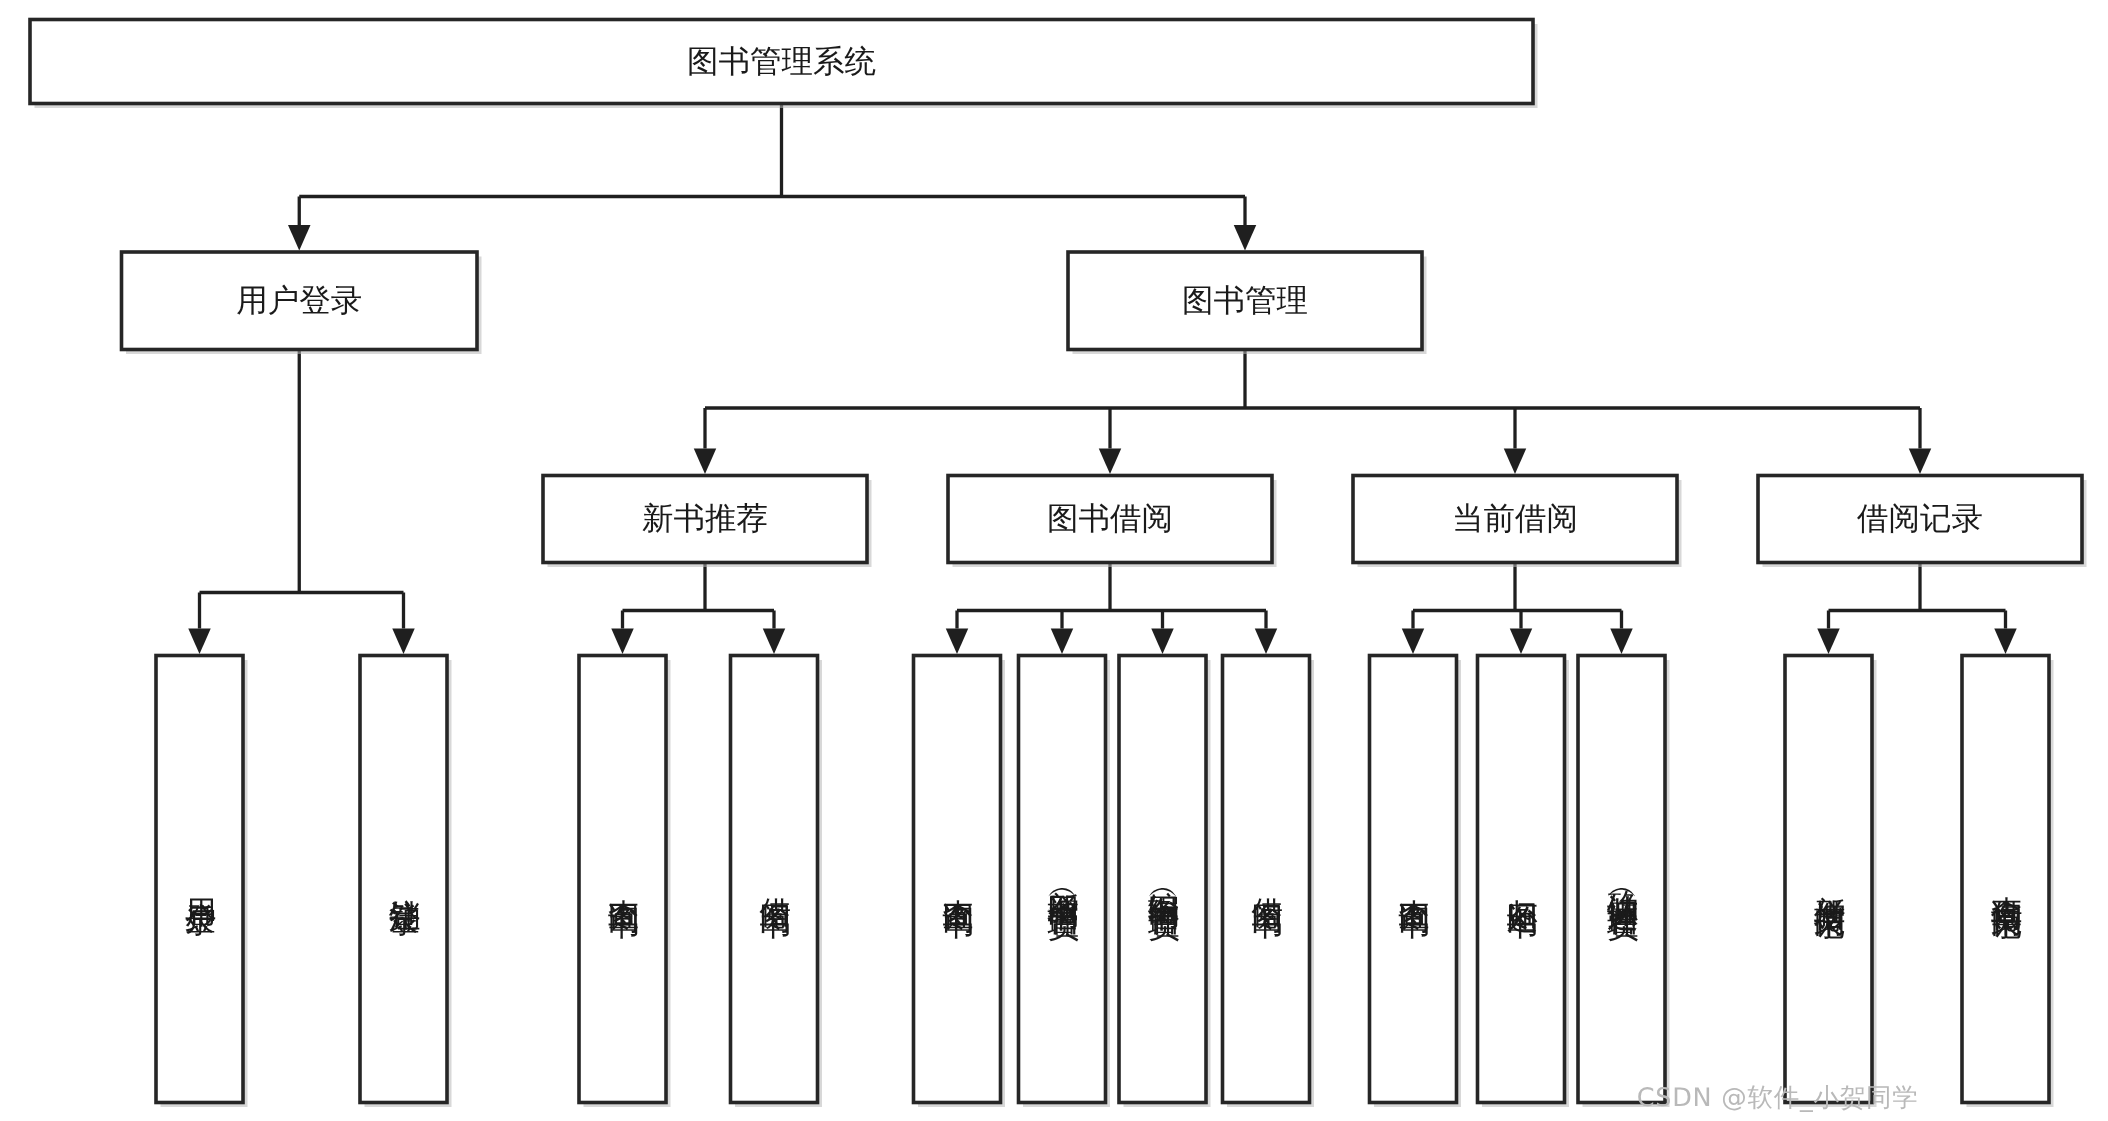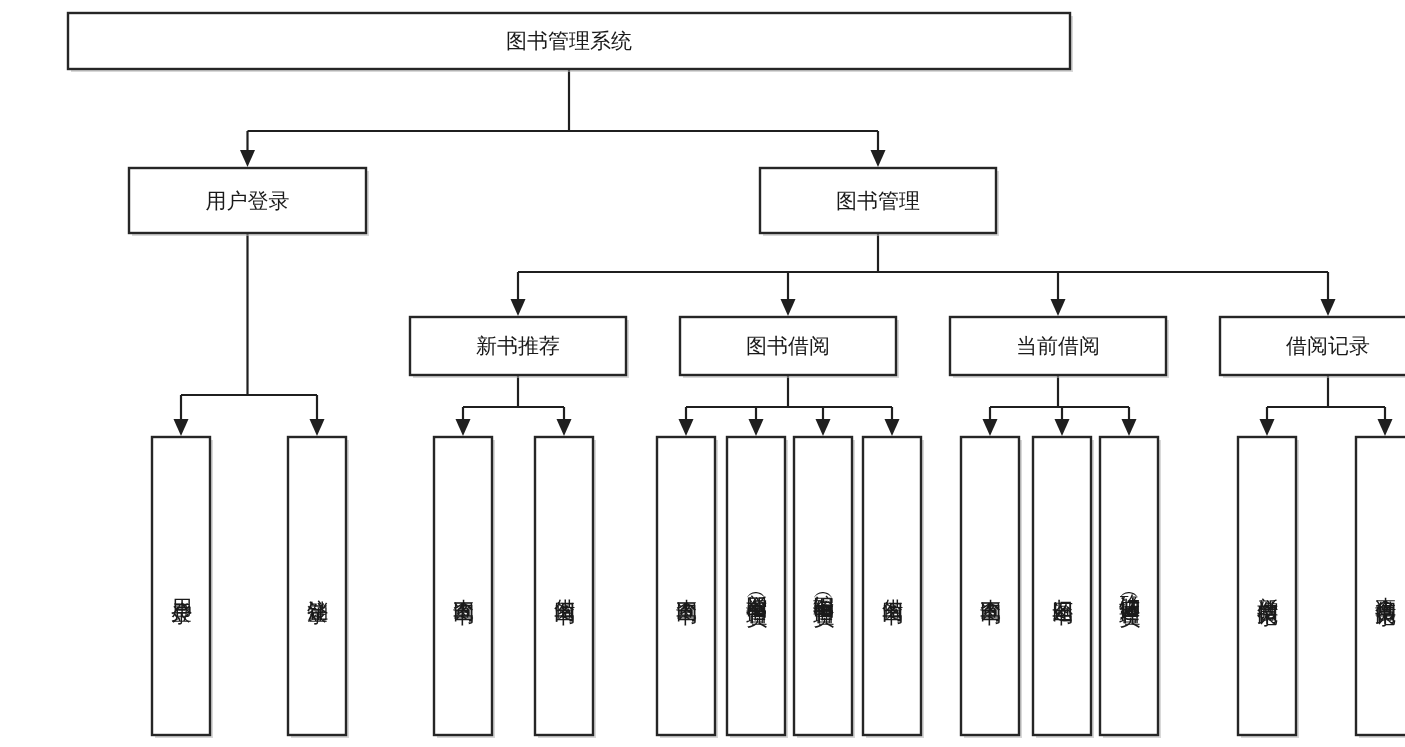--- a/index.html
+++ b/index.html
@@ -11,21 +11,20 @@
     width: 1405px;
     height: 747px;
     font-family: "DejaVu Sans", "Liberation Sans", sans-serif;
     overflow: hidden;
     position: relative;
   }
   #diagram-root {
     position: relative;
     width: 1287px;
     height: 747px;
-    margin-left: 48px;
   }
   svg.flow {
     position: absolute;
     top: 0;
     left: 0;
     width: 1405px;
     height: 747px;
     display: block;
   }
   .node-rect {
@@ -278,13 +277,14 @@
       <div class="leaf-label-wrap" style="left: 1052px; top: 437px; width: 58px; height: 298px;">
         <span class="leaf-label">确认归还（管理员）</span>
       </div>
       <div class="leaf-label-wrap" style="left: 1190px; top: 437px; width: 58px; height: 298px;">
         <span class="leaf-label">新增借阅记录</span>
       </div>
       <div class="leaf-label-wrap" style="left: 1308px; top: 437px; width: 58px; height: 298px;">
         <span class="leaf-label">查询借阅记录</span>
       </div>
     </div>
+  <div class="watermark">CSDN @软件_小贺同学</div>
 </div>
 
 </body></html>

